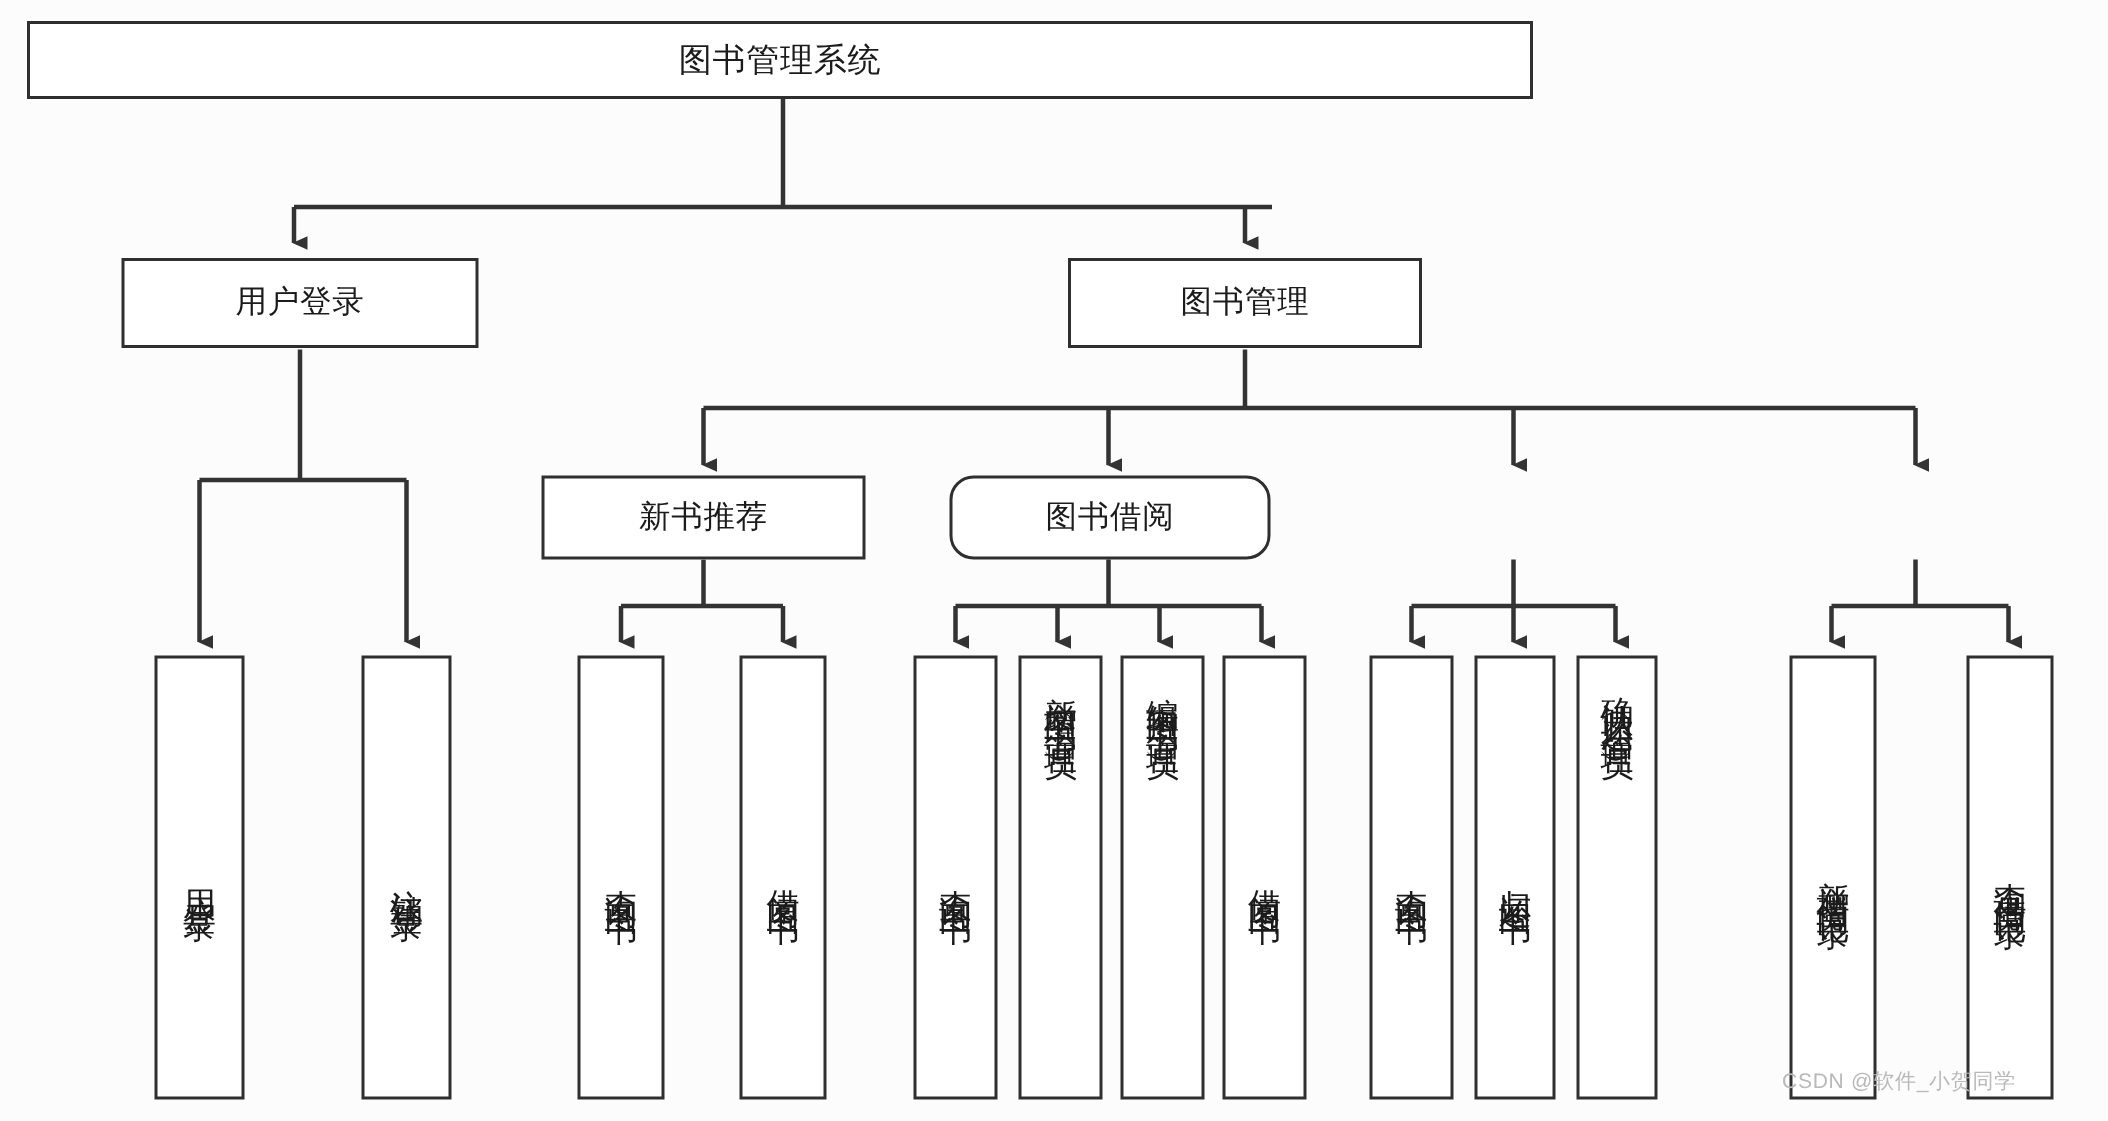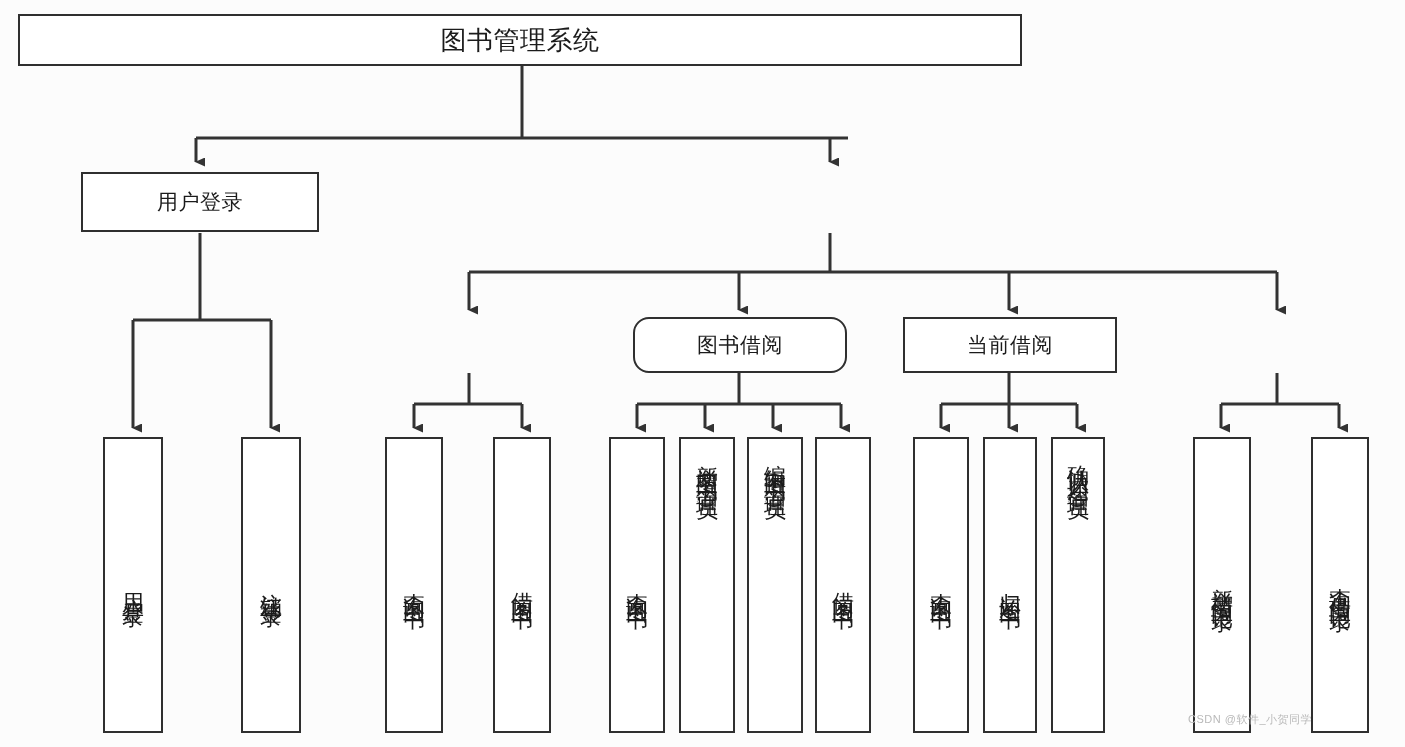--- a/index.html
+++ b/index.html
@@ -38,21 +38,21 @@
     text-align: center;
     line-height: 1.18;
     white-space: pre;
   }
   
   .node.horiz .node-label {
     font-size: 21px;
     letter-spacing: 0.5px;
   }
   .node.root .node-label {
-    font-size: 26px;
+    font-size: 22px;
     letter-spacing: 0.5px;
   }
   
   .node.vert {
     align-items: center;
     justify-content: center;
   }
   .node.vert .node-label {
     writing-mode: vertical-rl;
     text-orientation: upright;
@@ -61,21 +61,21 @@
     line-height: 1;
   }
   .node.vert.top-align {
     align-items: flex-start;
     padding-top: 8px;
   }
   .watermark {
     position: absolute;
     left: 1188px;
     top: 712px;
-    font-size: 11px;
+    font-size: 14px;
     color: #b9b9b9;
     white-space: pre;
     letter-spacing: 0.5px;
     pointer-events: none;
   }
 </style>
 </head>
 <body>
 
 <div id="canvas">
@@ -132,29 +132,32 @@
   </svg>
 
   <div class="node root horiz" style="left:18px; top:14px; width:1004px; height:52px;">
     <span class="node-label">图书管理系统</span>
   </div>
 
   <div class="node horiz" style="left:81px; top:172px; width:238px; height:60px;">
     <span class="node-label">用户登录</span>
   </div>
 
-
+  <div class="node horiz" style="left:712px; top:172px; width:236px; height:60px;">
+    <span class="node-label">图书管理</span>
+  </div>
+
+  <div class="node horiz" style="left:361px; top:317px; width:216px; height:56px;">
+    <span class="node-label">新书推荐</span>
+  </div>
 
   <div class="node horiz" style="left:633px; top:317px; width:214px; height:56px;border-radius:16px;">
     <span class="node-label">图书借阅</span>
   </div>
 
-  <div class="node horiz" style="left:903px; top:317px; width:214px; height:56px;">
-    <span class="node-label">当前借阅</span>
-  </div>
 
 
   <div class="node vert" style="left:103px; top:437px; width:60px; height:296px;">
     <span class="node-label">用户登录</span>
   </div>
   <div class="node vert" style="left:241px; top:437px; width:60px; height:296px;">
     <span class="node-label">注销登录</span>
   </div>
 
   <div class="node vert" style="left:385px; top:437px; width:58px; height:296px;">

